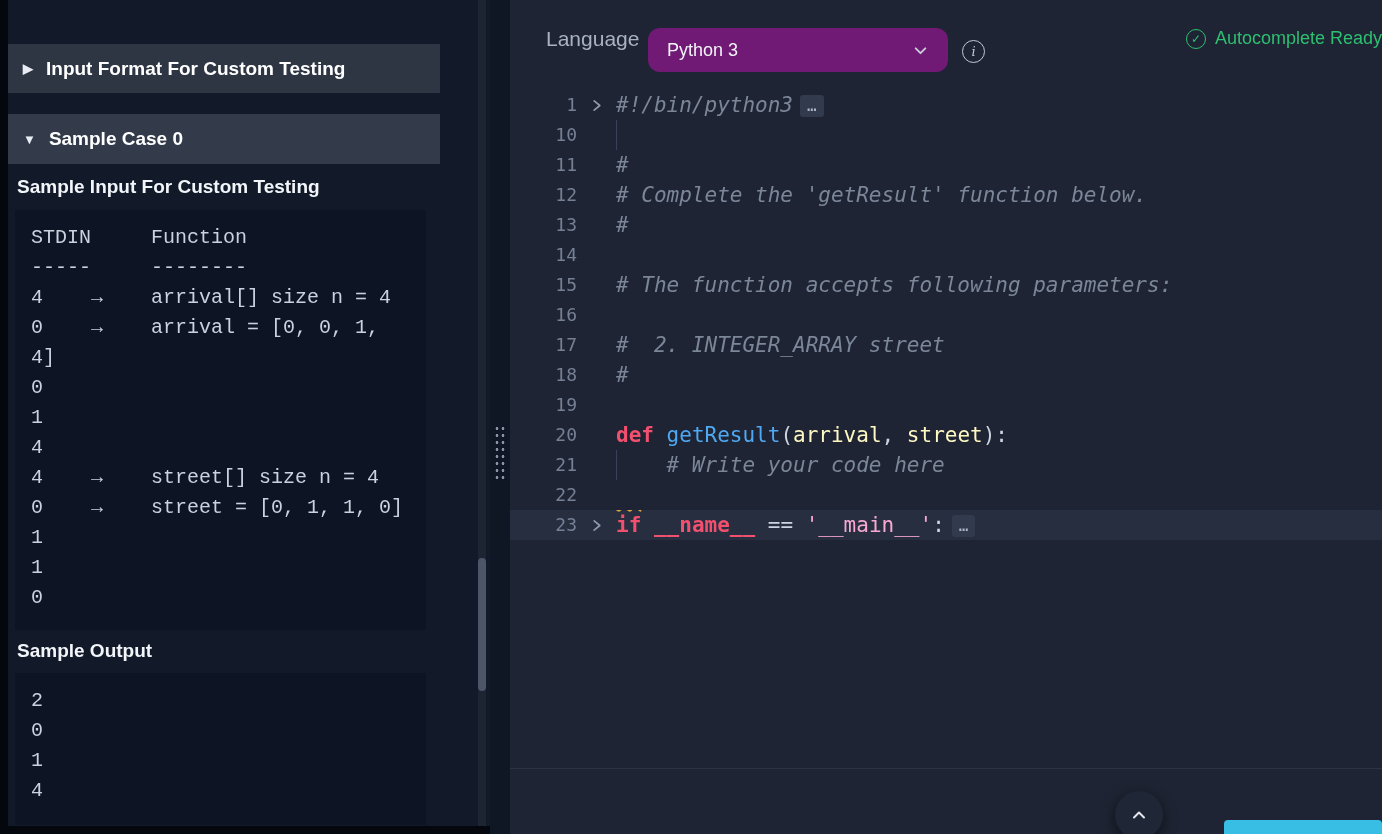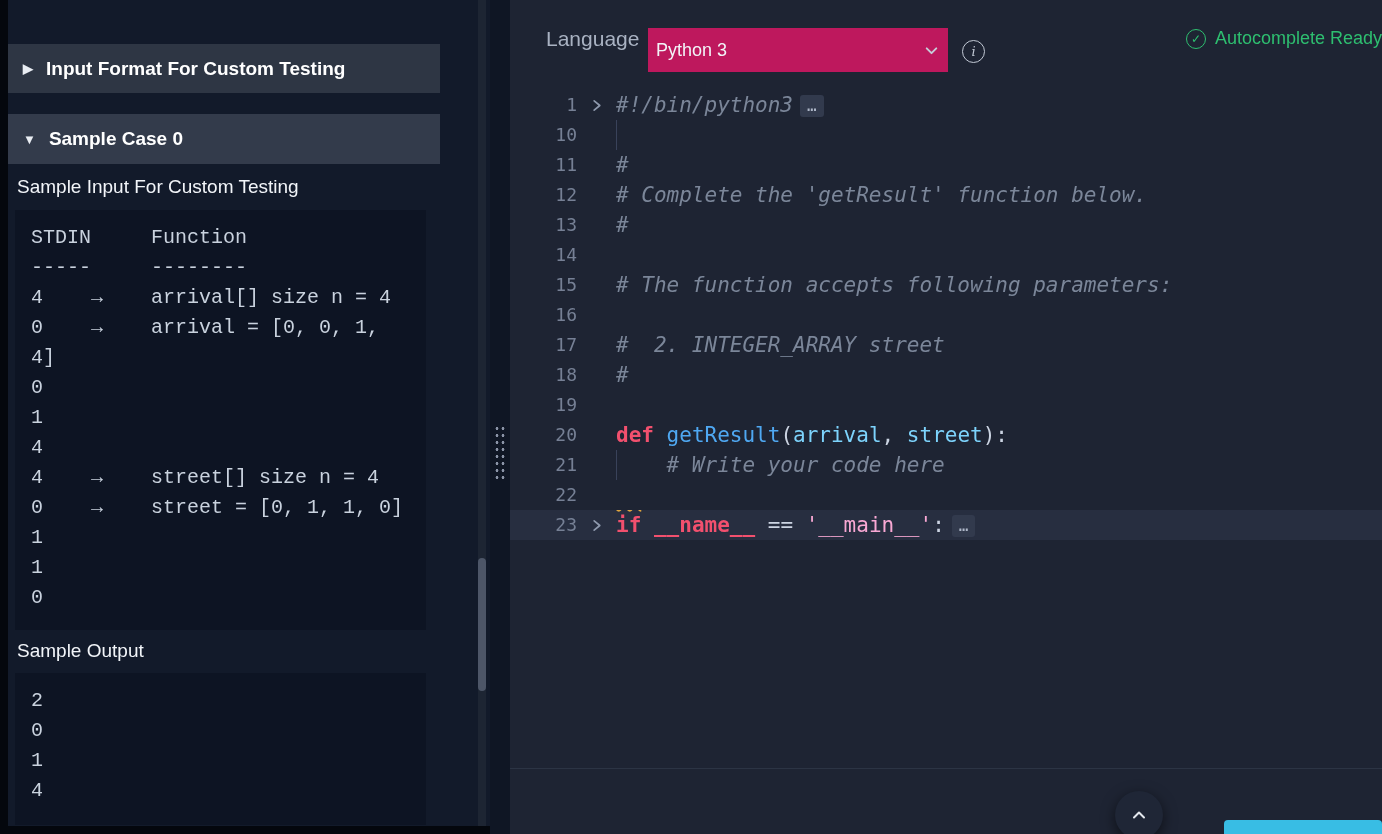--- a/index.html
+++ b/index.html
@@ -6,21 +6,21 @@
   html,body{width:1382px;height:834px;overflow:hidden}
   body{position:relative;background:#04070d;font-family:"Liberation Sans",sans-serif}
 
   
   #left-pane{position:absolute;left:8px;top:0;width:482px;height:826px;background:#121a2a}
   .sect{position:absolute;left:0;width:432px;display:flex;align-items:center;gap:13px;
         padding:0 15px;color:#fff;font-weight:bold;font-size:19px;cursor:pointer}
   #sect-0{top:44px;height:49px;background:#2e3644}
   #sect-1{top:114px;height:50px;background:#333b4b}
   .sect .tri{font-size:13px;color:#e9edf3;flex:none}
-  .subhead{position:absolute;left:9px;color:#f2f5f9;font-size:19px;font-weight:normal}
+  .subhead{position:absolute;left:9px;color:#f2f5f9;font-size:19px;font-weight:bold}
   #sample-input-heading{top:176px}
   #sample-output-heading{top:640px}
   .codeblock{position:absolute;left:7px;width:411px;background:#0d1423;padding:13px 16px;
              font-family:Liberation Mono, monospace;font-size:20px;line-height:30px;
              color:#c9d2de;white-space:pre;overflow:hidden}
   #stdin-block{top:210px;height:420px}
   #output-block{top:673px;height:152px}
   .block-line{height:30px}
 
   
@@ -28,22 +28,22 @@
   #scroll-thumb{position:absolute;left:0;top:558px;width:8px;height:133px;background:#4d5668;border-radius:4px}
   #resizer{position:absolute;left:490px;top:0;width:20px;height:834px;background:#0f1624}
   #grip{position:absolute;left:4px;top:425px;width:12px;height:58px;
         background-image:radial-gradient(circle,#8a93a6 1.3px,transparent 1.6px);
         background-size:6px 7px;cursor:col-resize}
 
   
   #right-pane{position:absolute;left:510px;top:0;width:872px;height:834px;background:#1e2433}
   #language-label{position:absolute;left:36px;top:0;height:77px;display:flex;align-items:center;
                   color:#a9b2c2;font-size:21px}
-  #language-select{position:absolute;left:138px;top:28px;width:300px;height:44px;background:#be185d;
-                   border-radius:0;display:flex;align-items:center;padding:0 8px;
+  #language-select{position:absolute;left:138px;top:28px;width:300px;height:44px;background:#701a75;
+                   border-radius:12px;display:flex;align-items:center;padding:0 19px;
                    color:#f2f4f8;font-size:18px;cursor:pointer}
   #language-select .chev{margin-left:auto;display:flex}
   #info-btn{position:absolute;left:452px;top:40px;width:23px;height:23px;border:1.5px solid #c2c9d5;
             border-radius:50%;display:flex;align-items:center;justify-content:center;color:#c2c9d5;
             font-size:13px;font-style:italic;font-family:"DejaVu Serif",serif;cursor:pointer}
   #autocomplete{position:absolute;left:676px;top:0;height:77px;display:flex;align-items:center;gap:9px;
                 color:#2ebf70;font-size:18px;white-space:nowrap;cursor:pointer}
   #ac-check{width:20px;height:20px;border:1.5px solid #2ebf70;border-radius:50%;flex:none;
             display:flex;align-items:center;justify-content:center;font-size:12px}
 
@@ -51,21 +51,21 @@
   #editor-lines{position:absolute;left:0;top:90px;width:100%;
                 font-family:"DejaVu Sans Mono",monospace;font-size:21px}
   .code-line{display:flex;height:30px;line-height:30px}
   .code-line.highlight{background:#272e40}
   .ln{width:67px;text-align:right;color:#768095;font-size:18px;flex:none}
   .fold{width:39px;flex:none;display:flex;align-items:center;justify-content:center}
   .code{flex:1;white-space:pre;color:#ccd4e2;overflow:hidden}
   .s-comment{color:#7b8699;font-style:italic}
   .s-keyword{color:#f2506e;font-weight:bold}
   .s-function{color:#4fa8f2}
-  .s-param{color:#7dd3fc}
+  .s-param{color:#fef9c3}
   .s-string{color:#f9a8d4}
   .s-plain{color:#ccd4e2}
   .s-squiggle{text-decoration-line:overline;text-decoration-style:wavy;
               text-decoration-color:#dfa43e;text-decoration-thickness:2px}
   .ellipsis{display:inline-block;background:#323a4d;color:#aeb7c8;border-radius:3px;
             padding:0 7px;margin-left:7px;font-size:16px;line-height:22px;vertical-align:middle;cursor:pointer}
   .indent-guide{display:inline-block;width:1px;height:30px;background:#39425a;
                 vertical-align:top;margin-right:-1px}
 
   #editor-divider{position:absolute;left:0;top:768px;width:100%;height:1px;background:#2c3444}

